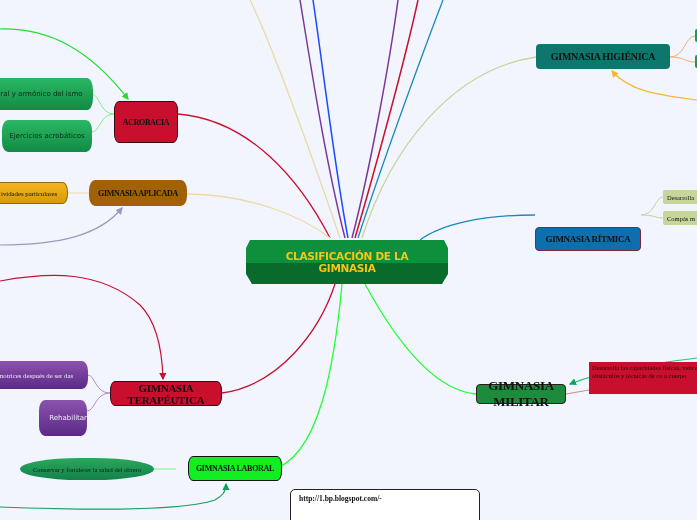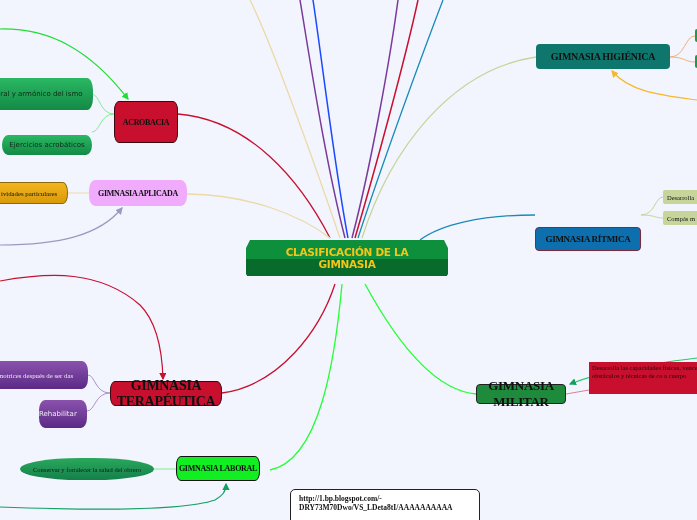--- a/index.html
+++ b/index.html
@@ -8,43 +8,43 @@
     background:#f2f5fe;
     font-family:"Liberation Serif", serif;
   }
   svg.links { position:absolute; left:0; top:0; width:697px; height:520px; }
   .node {
     position:absolute; box-sizing:border-box;
     display:flex; align-items:center; justify-content:center; text-align:center;
     font-weight:bold; color:#111; letter-spacing:-0.3px;
   }
   .central {
-    left:246px; top:240px; width:202px; height:36px;
+    left:246px; top:240px; width:202px; height:44px;
     background:linear-gradient(#0e8f3b 0%, #0e8f3b 52%, #086a2b 52%, #086a2b 100%);
     clip-path:polygon(4px 0, 198px 0, 202px 8px, 202px 34px, 196px 44px, 6px 44px, 0 34px, 0 8px);
     color:#f5c518; font-family:"DejaVu Sans", sans-serif; font-size:10.5px; line-height:12px;
     flex-direction:column; padding:0 20px;
   }
   .acrobacia {
     left:114px; top:101px; width:64px; height:42px;
     background:#c8102e; border:1px solid #3a0a10; border-radius:5px/9px;
     font-size:8px;
   }
   .aplicada {
     left:89px; top:180px; width:98px; height:26px;
-    background:#f0abfc; border-radius:6px/10px;
+    background:#a16207; border-radius:6px/10px;
     font-size:8px;
   }
   .terapeutica {
     left:110px; top:381px; width:112px; height:25px;
     background:#c8102e; border:1px solid #3a0a10; border-radius:5px/9px;
-    font-size:14px;
+    font-size:11px;
   }
   .laboral {
-    left:176px; top:456px; width:84px; height:25px;
+    left:188px; top:456px; width:94px; height:25px;
     background:#11ee22; border:1px solid #111; border-radius:5px/9px;
     font-size:8px;
   }
   .higienica {
     left:536px; top:44px; width:134px; height:25px;
     background:#0f766e; border-radius:4px;
     font-size:10px;
   }
   .ritmica {
     left:535px; top:203px; width:106px; height:24px;
@@ -59,31 +59,31 @@
   }
   .sub {
     position:absolute; box-sizing:border-box;
     display:flex; align-items:center; color:#111; font-size:7px;
   }
   .sub-green {
     background:linear-gradient(#2ab864, #138a45);
     color:#0e2a16; font-family:"DejaVu Sans", sans-serif; border-radius:6px/12px;
   }
   .acro-sub1 { left:-20px; top:78px; width:113px; height:32px; padding-left:16px; line-height:10px; }
-  .acro-sub2 { left:2px; top:120px; width:90px; height:20px; justify-content:center; border-radius:6px/10px;margin-top:15px; }
+  .acro-sub2 { left:2px; top:120px; width:90px; height:32px; justify-content:center; border-radius:6px/10px; }
   .aplic-sub {
     left:-10px; top:182px; width:78px; height:22px;
     background:linear-gradient(#f2b51e,#d99a0b); border:1px solid #8a6a10; border-radius:5px/10px;
     padding-left:10px; font-size:6.8px;
   }
   .purple {
     background:linear-gradient(#8a52ad,#5b2a86); color:#f0e8f5; border-radius:6px/10px;
   }
   .tera-sub1 { left:-20px; top:361px; width:108px; height:28px; padding-left:18px; line-height:9px; font-size:6.8px; }
-  .tera-sub2 { left:39px; top:400px; width:48px; height:28px; justify-content:flex-start; font-family:"DejaVu Sans", sans-serif; font-size:7px; }
+  .tera-sub2 { left:39px; top:400px; width:48px; height:36px; justify-content:flex-end; font-family:"DejaVu Sans", sans-serif; font-size:7px; }
   .labo-sub {
     left:20px; top:458px; width:134px; height:22px;
     background:linear-gradient(#2aa85c,#14804a); border-radius:45%/50%;
     justify-content:center; font-size:6.5px; color:#0d1d12;
   }
   .higi-sub { left:695px; width:8px; height:13px; background:#1e9a4c; border-radius:2px; }
   .rit-sub {
     left:663px; width:40px; height:14px; background:#c6d59a;
     padding-left:4px; font-size:6.5px; white-space:nowrap; overflow:hidden; border-radius:2px;
   }
@@ -220,14 +220,13 @@
 </div>
 <div class="sub rit-sub" style="top:211px;">
   <span>Compás m</span>
 </div>
 <div class="sub mil-sub">
   <span>Desarrolla las capacidades físicas, vencer obstáculos y técnicas de co a cuerpo</span>
 </div>
 
 <div class="ref">
   <a>http://1.bp.blogspot.com/-</a>
-  <a>DRY73M70Dwo/VS_LDeta8tI/AAAAAAAAAA</a>
 </div>
 
 </body></html>

